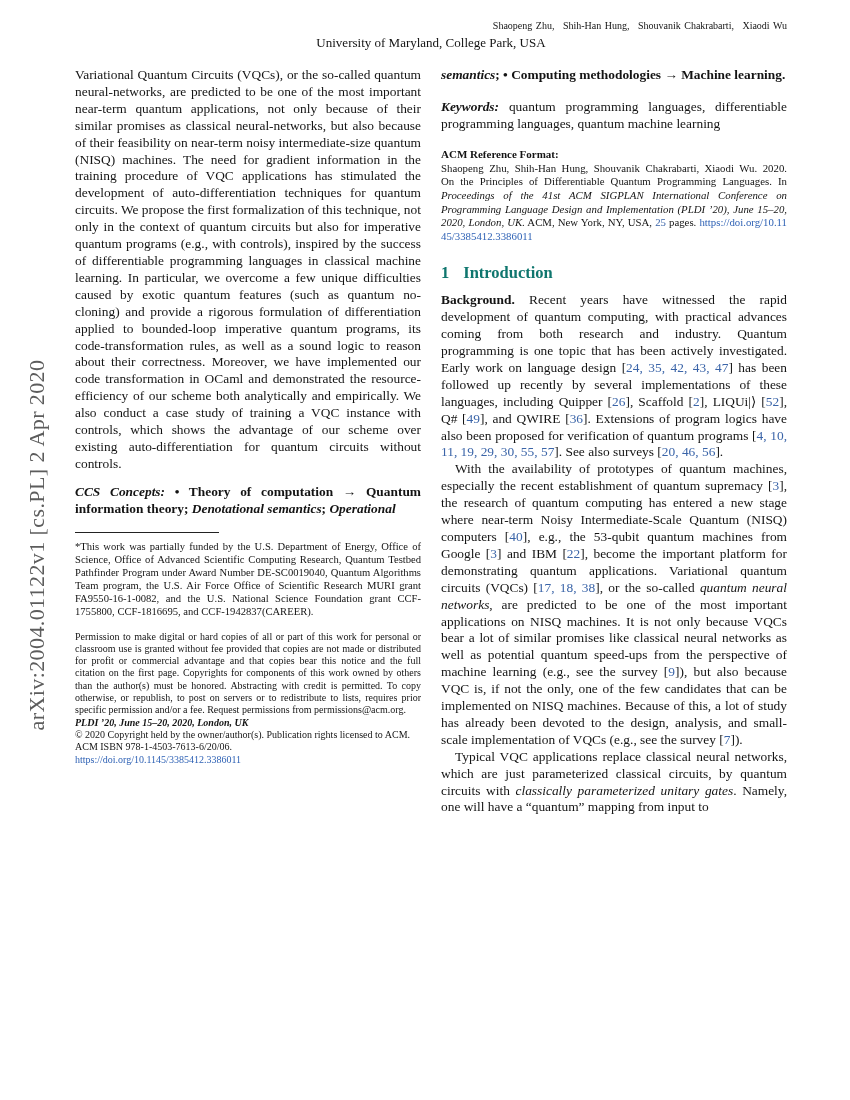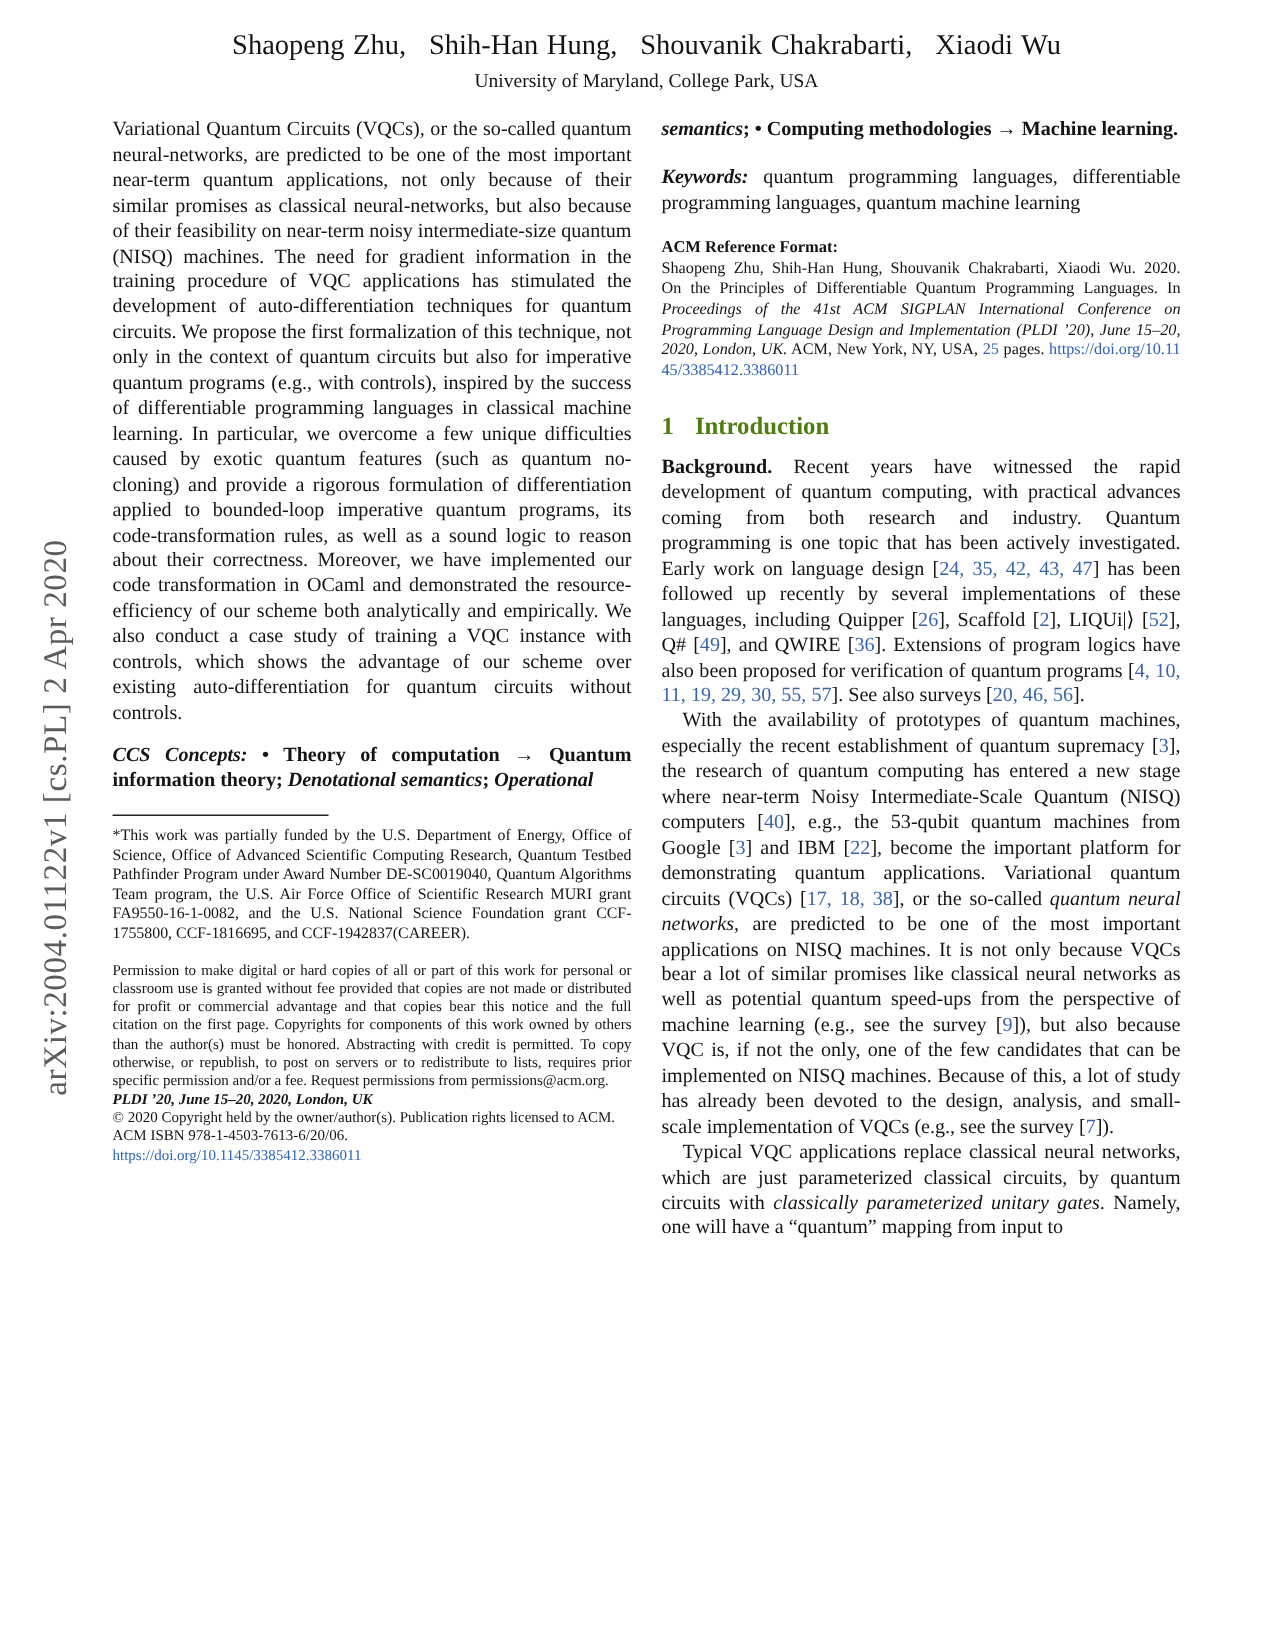--- a/index.html
+++ b/index.html
@@ -27,37 +27,37 @@
   }
   .content { position: absolute; left: 75px; top: 0; width: 712px; }
   .title {
     margin-top: 88px;
     text-align: center;
     font-size: 26.5px;
     font-weight: bold;
     line-height: 1.3;
     color: #000;
   }
-  .authors { text-align: center; margin-top: 20px; font-size: 19px; word-spacing: 1px; }
+  .authors { text-align: right; margin-top: 20px; font-size: 10px; word-spacing: 1px; }
   .affiliation { text-align: center; margin-top: 4px; font-size: 13px; }
   .cols { display: flex; gap: 20px; margin-top: 16px; }
   .col { width: 346px; }
   .body-text { font-size: 13.4px; line-height: 16.9px; text-align: justify; hyphens: auto; }
   .abstract-heading { font-size: 15.5px; font-weight: bold; margin-bottom: 7px; }
   .ccs { margin-top: 11px; }
   .fn-rule { width: 144px; border-top: 1px solid #222; margin: 14px 0 7px 0; }
   .footnote { font-size: 10.6px; line-height: 13px; text-align: justify; hyphens: auto; }
   .permission { margin-top: 13px; font-size: 10px; line-height: 12.3px; text-align: justify; }
   .pline { font-size: 10px; line-height: 12.3px; }
   .pline-italic { font-style: italic; font-weight: bold; }
   .doi-line { color: var(--url-color); }
   .kw { margin-top: 15px; }
   .acmref-h { font-size: 11px; font-weight: bold; margin-top: 15px; margin-bottom: 2px; }
   .acmref { font-size: 10.8px; line-height: 13.6px; text-align: justify; }
-  .sec-heading { margin-top: 20px; margin-bottom: 9px; font-size: 16.5px; font-weight: bold; color: #4d7c0f; }
+  .sec-heading { margin-top: 20px; margin-bottom: 9px; font-size: 16.5px; font-weight: bold; color: #0f766e; }
   .sec-num { display: inline-block; margin-right: 14px; }
   .para-indent { text-indent: 14px; }
   .seg-b { font-weight: bold; margin-top: 12px; }
   .seg-i { font-style: italic; }
   .seg-bi { font-weight: bold; font-style: italic; }
   .seg-cite { color: var(--cite-color); margin-top: 13px; }
   .seg-url { color: var(--url-color); word-break: break-all; }
   .seg-sup { vertical-align: super; font-size: 62%; }
 </style>
 </head>

